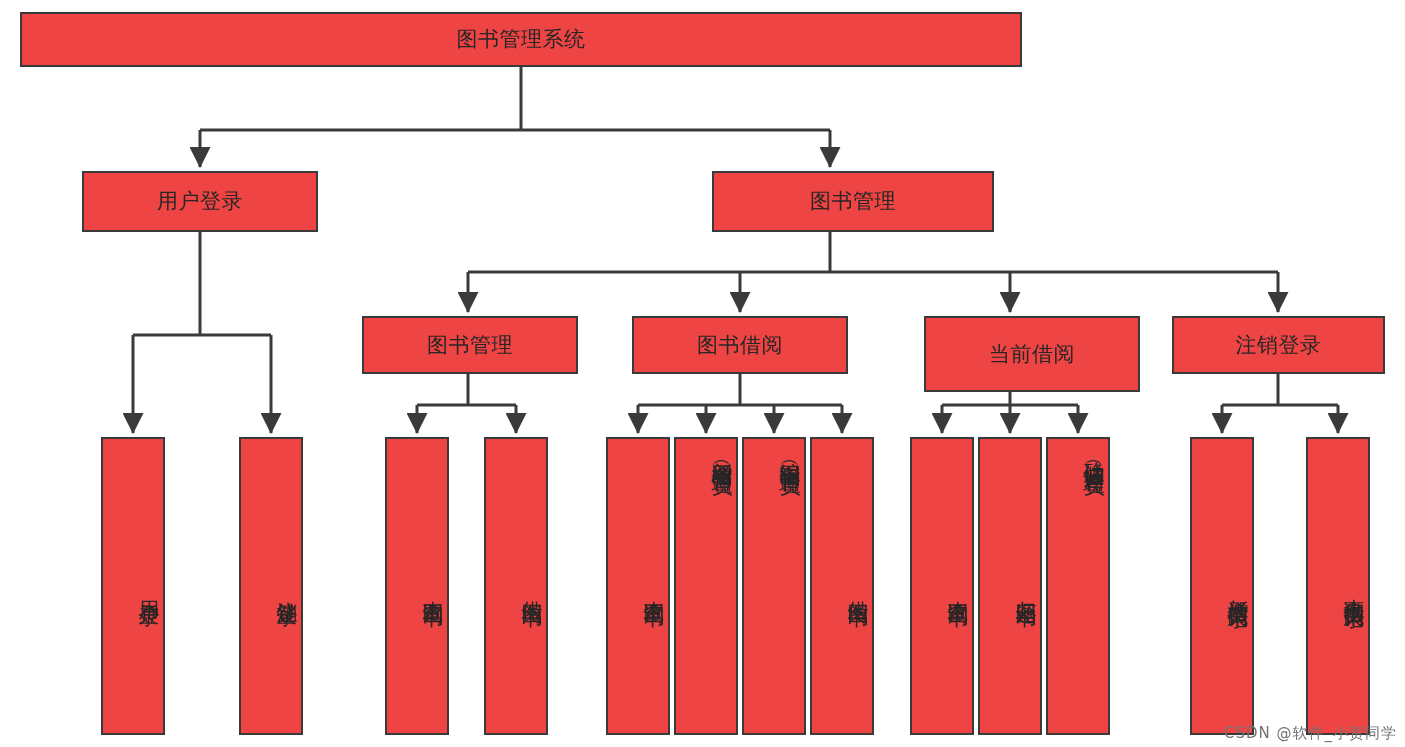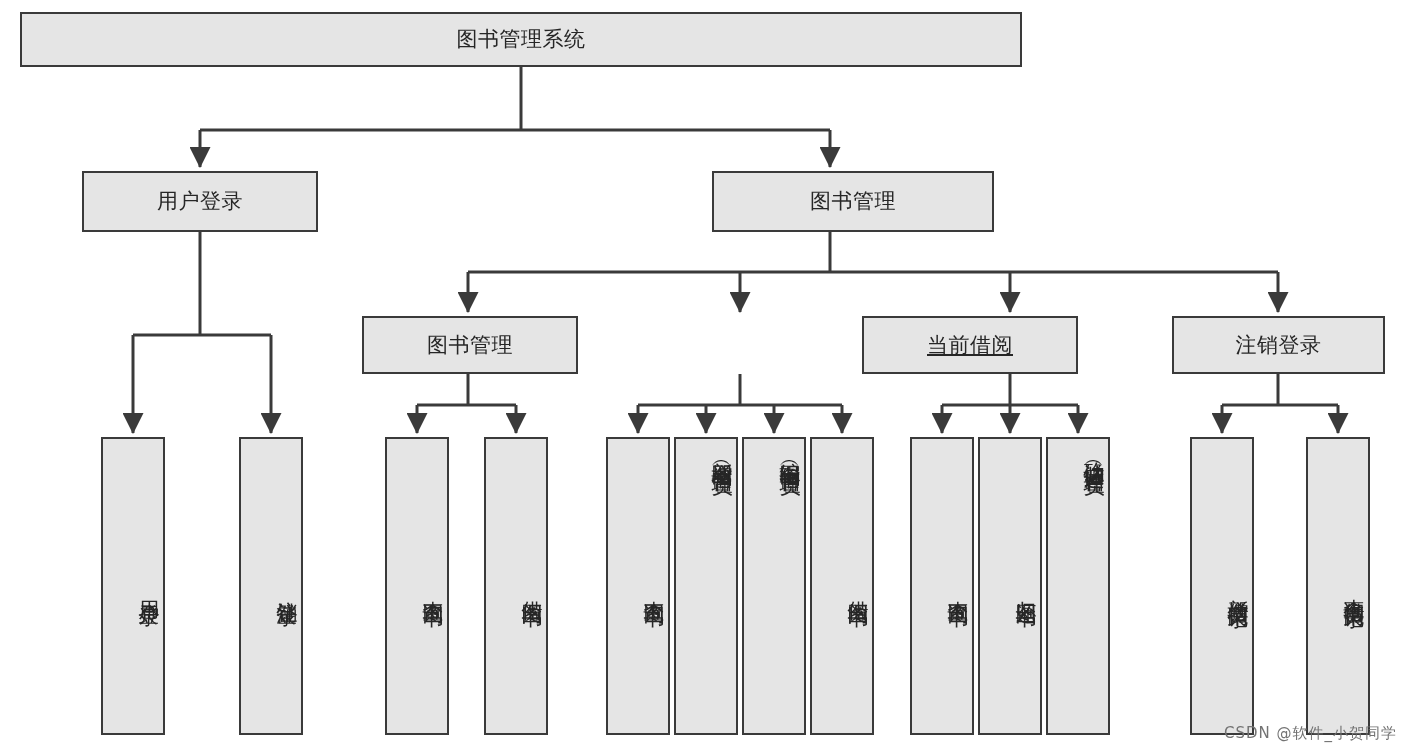--- a/index.html
+++ b/index.html
@@ -21,21 +21,21 @@
   #diagram-svg {
     position: absolute;
     left: 0;
     top: 0;
     width: 1405px;
     height: 747px;
   }
   .node {
     position: absolute;
     box-sizing: border-box;
-    background: #e5e5e5;
+    background: #ef4444;
     border: 2px solid #3a3a3a;
     display: flex;
     align-items: center;
     justify-content: center;
     color: #262626;
   }
   .node.horizontal {
     font-size: 21px;
     line-height: 1.25;
     letter-spacing: 0.5px;
@@ -131,21 +131,24 @@
   <div class="node horizontal" style="left:82px; top:171px; width:236px; height:61px;">
     <span class="node-label">用户登录</span>
   </div>
   <div class="node horizontal" style="left:712px; top:171px; width:282px; height:61px;">
     <span class="node-label">图书管理</span>
   </div>
 
   <div class="node horizontal" style="left:362px; top:316px; width:216px; height:58px;">
     <span class="node-label">图书管理</span>
   </div>
-  <div class="node horizontal" style="left:862px; top:316px; width:216px; height:58px;text-decoration:underline;">
+  <div class="node horizontal" style="left:632px; top:316px; width:216px; height:58px;">
+    <span class="node-label">图书借阅</span>
+  </div>
+  <div class="node horizontal" style="left:924px; top:316px; width:216px; height:76px;">
     <span class="node-label">当前借阅</span>
   </div>
   <div class="node horizontal" style="left:1172px; top:316px; width:213px; height:58px;">
     <span class="node-label">注销登录</span>
   </div>
 
   <div class="node vertical" style="left:101px; top:437px; width:64px; height:298px;">
     <span class="node-label">用户登录</span>
   </div>
   <div class="node vertical" style="left:239px; top:437px; width:64px; height:298px;">

